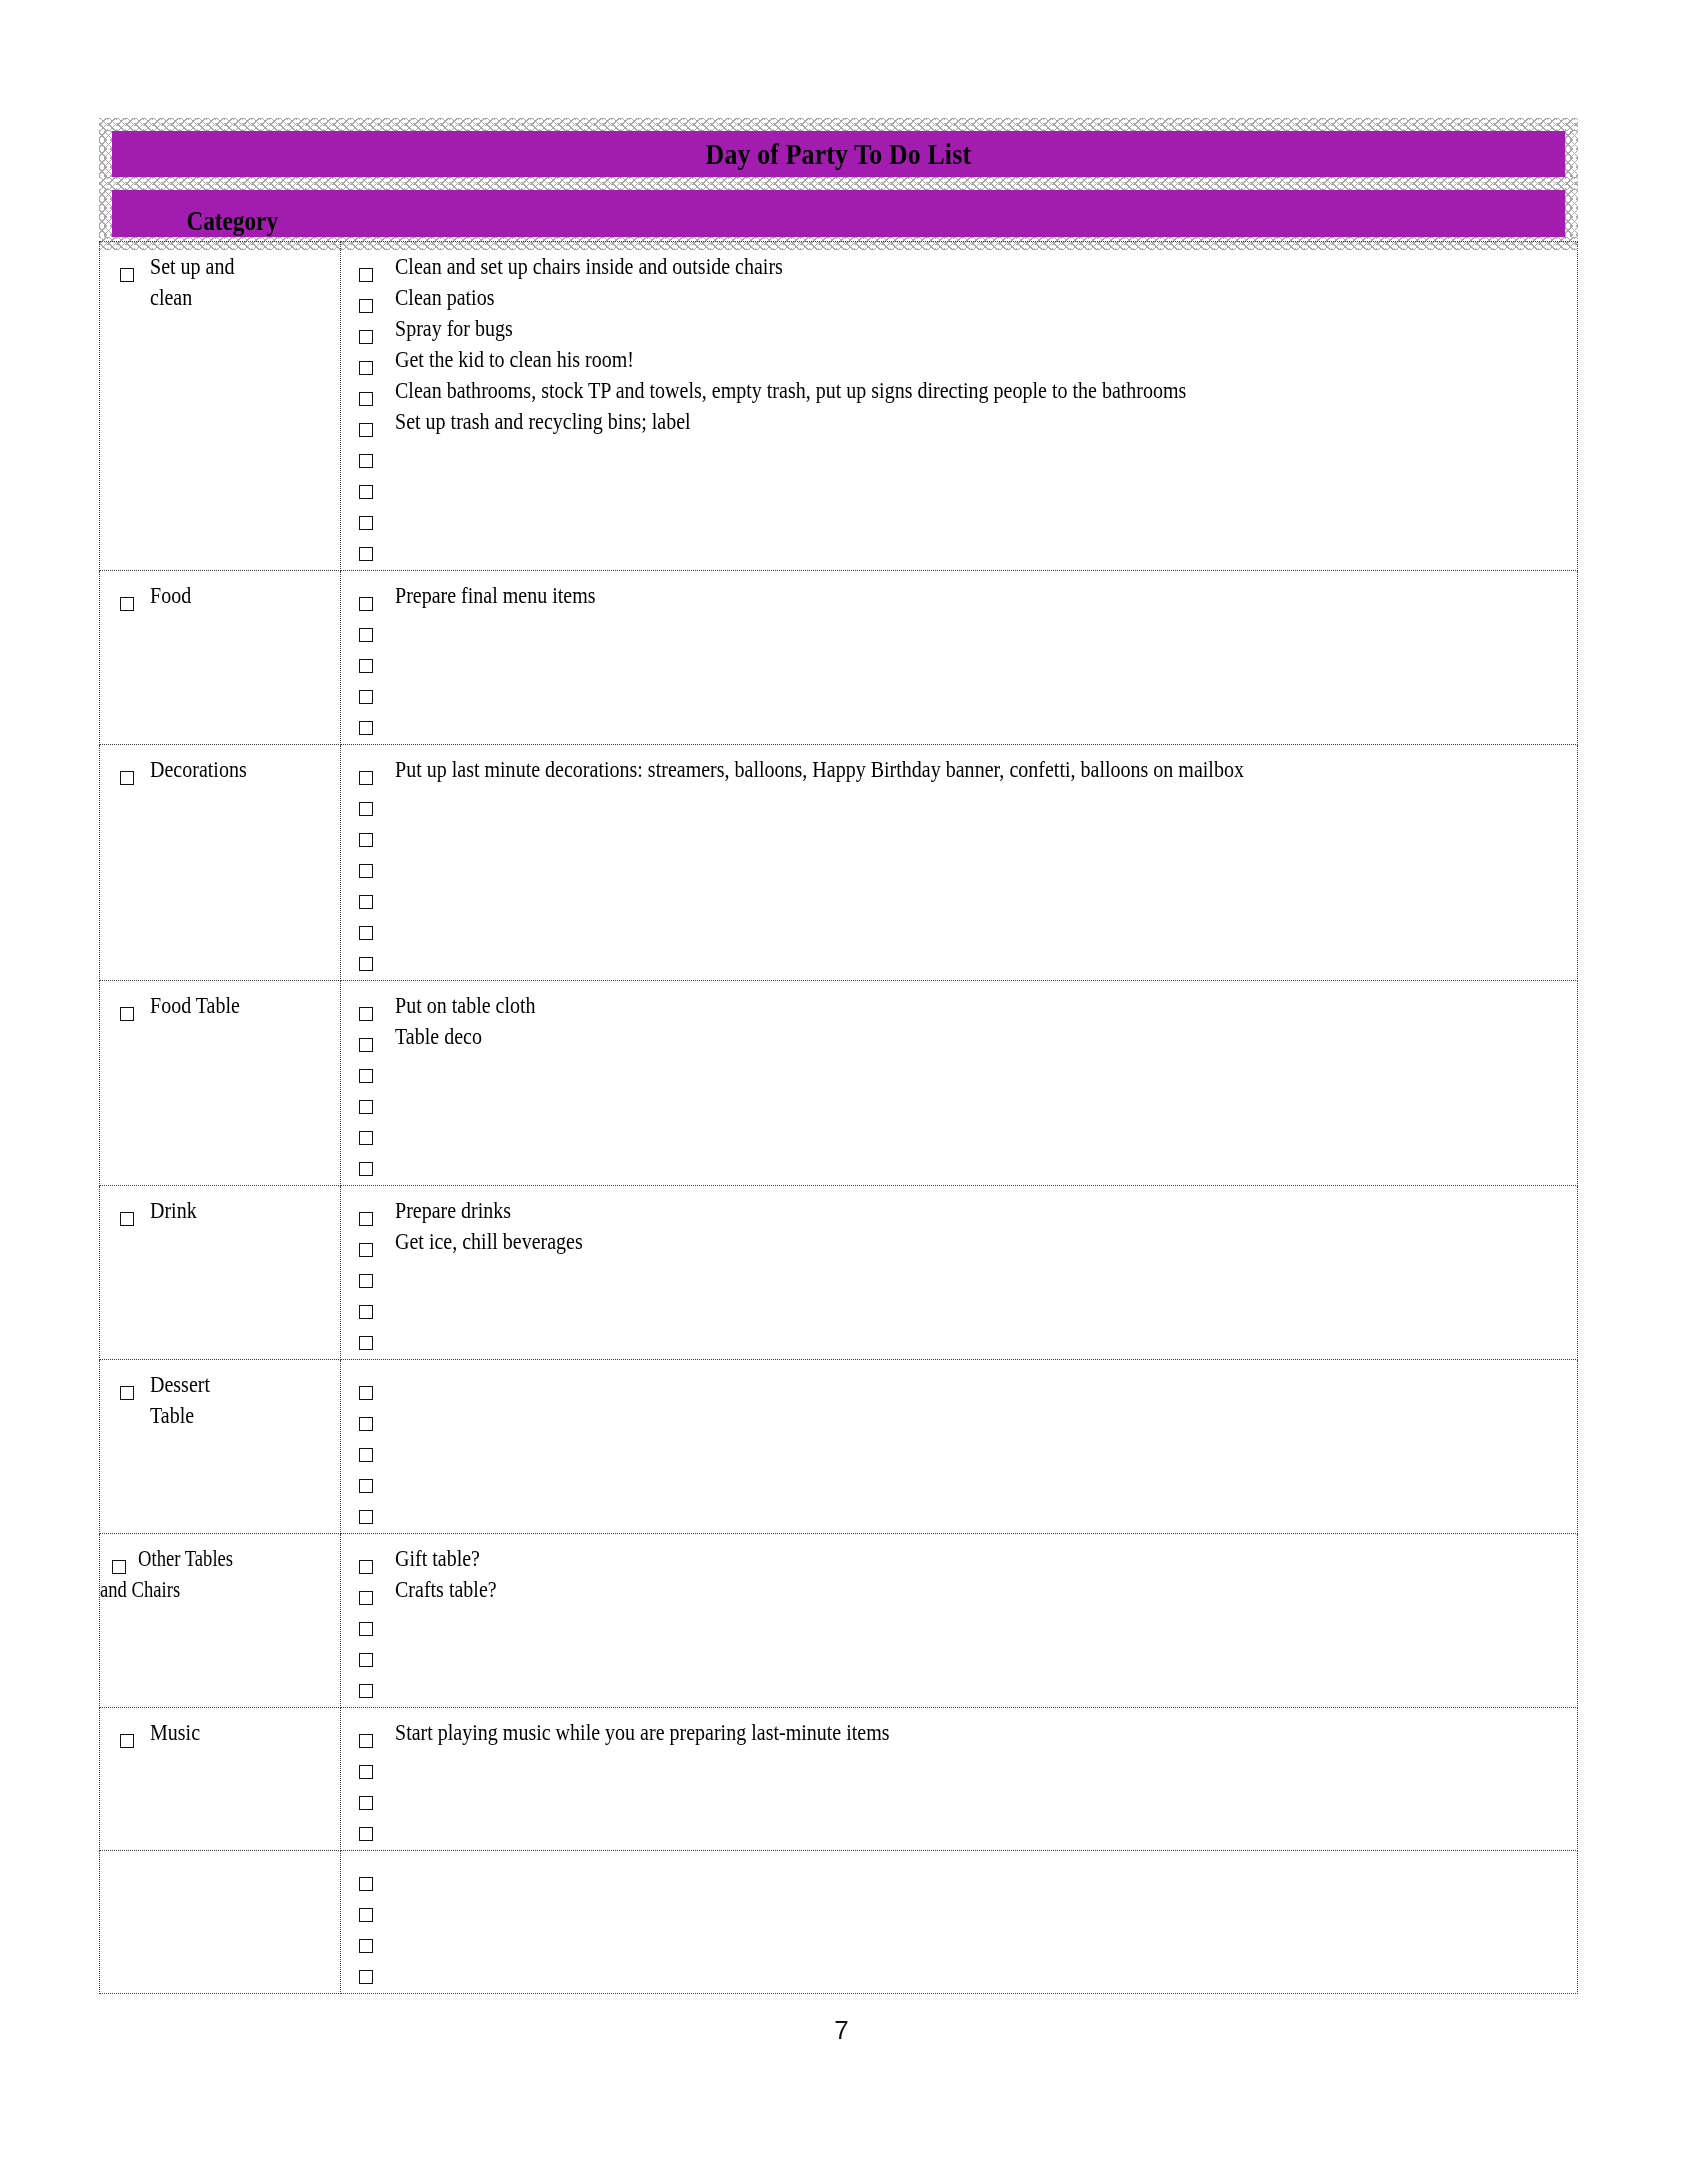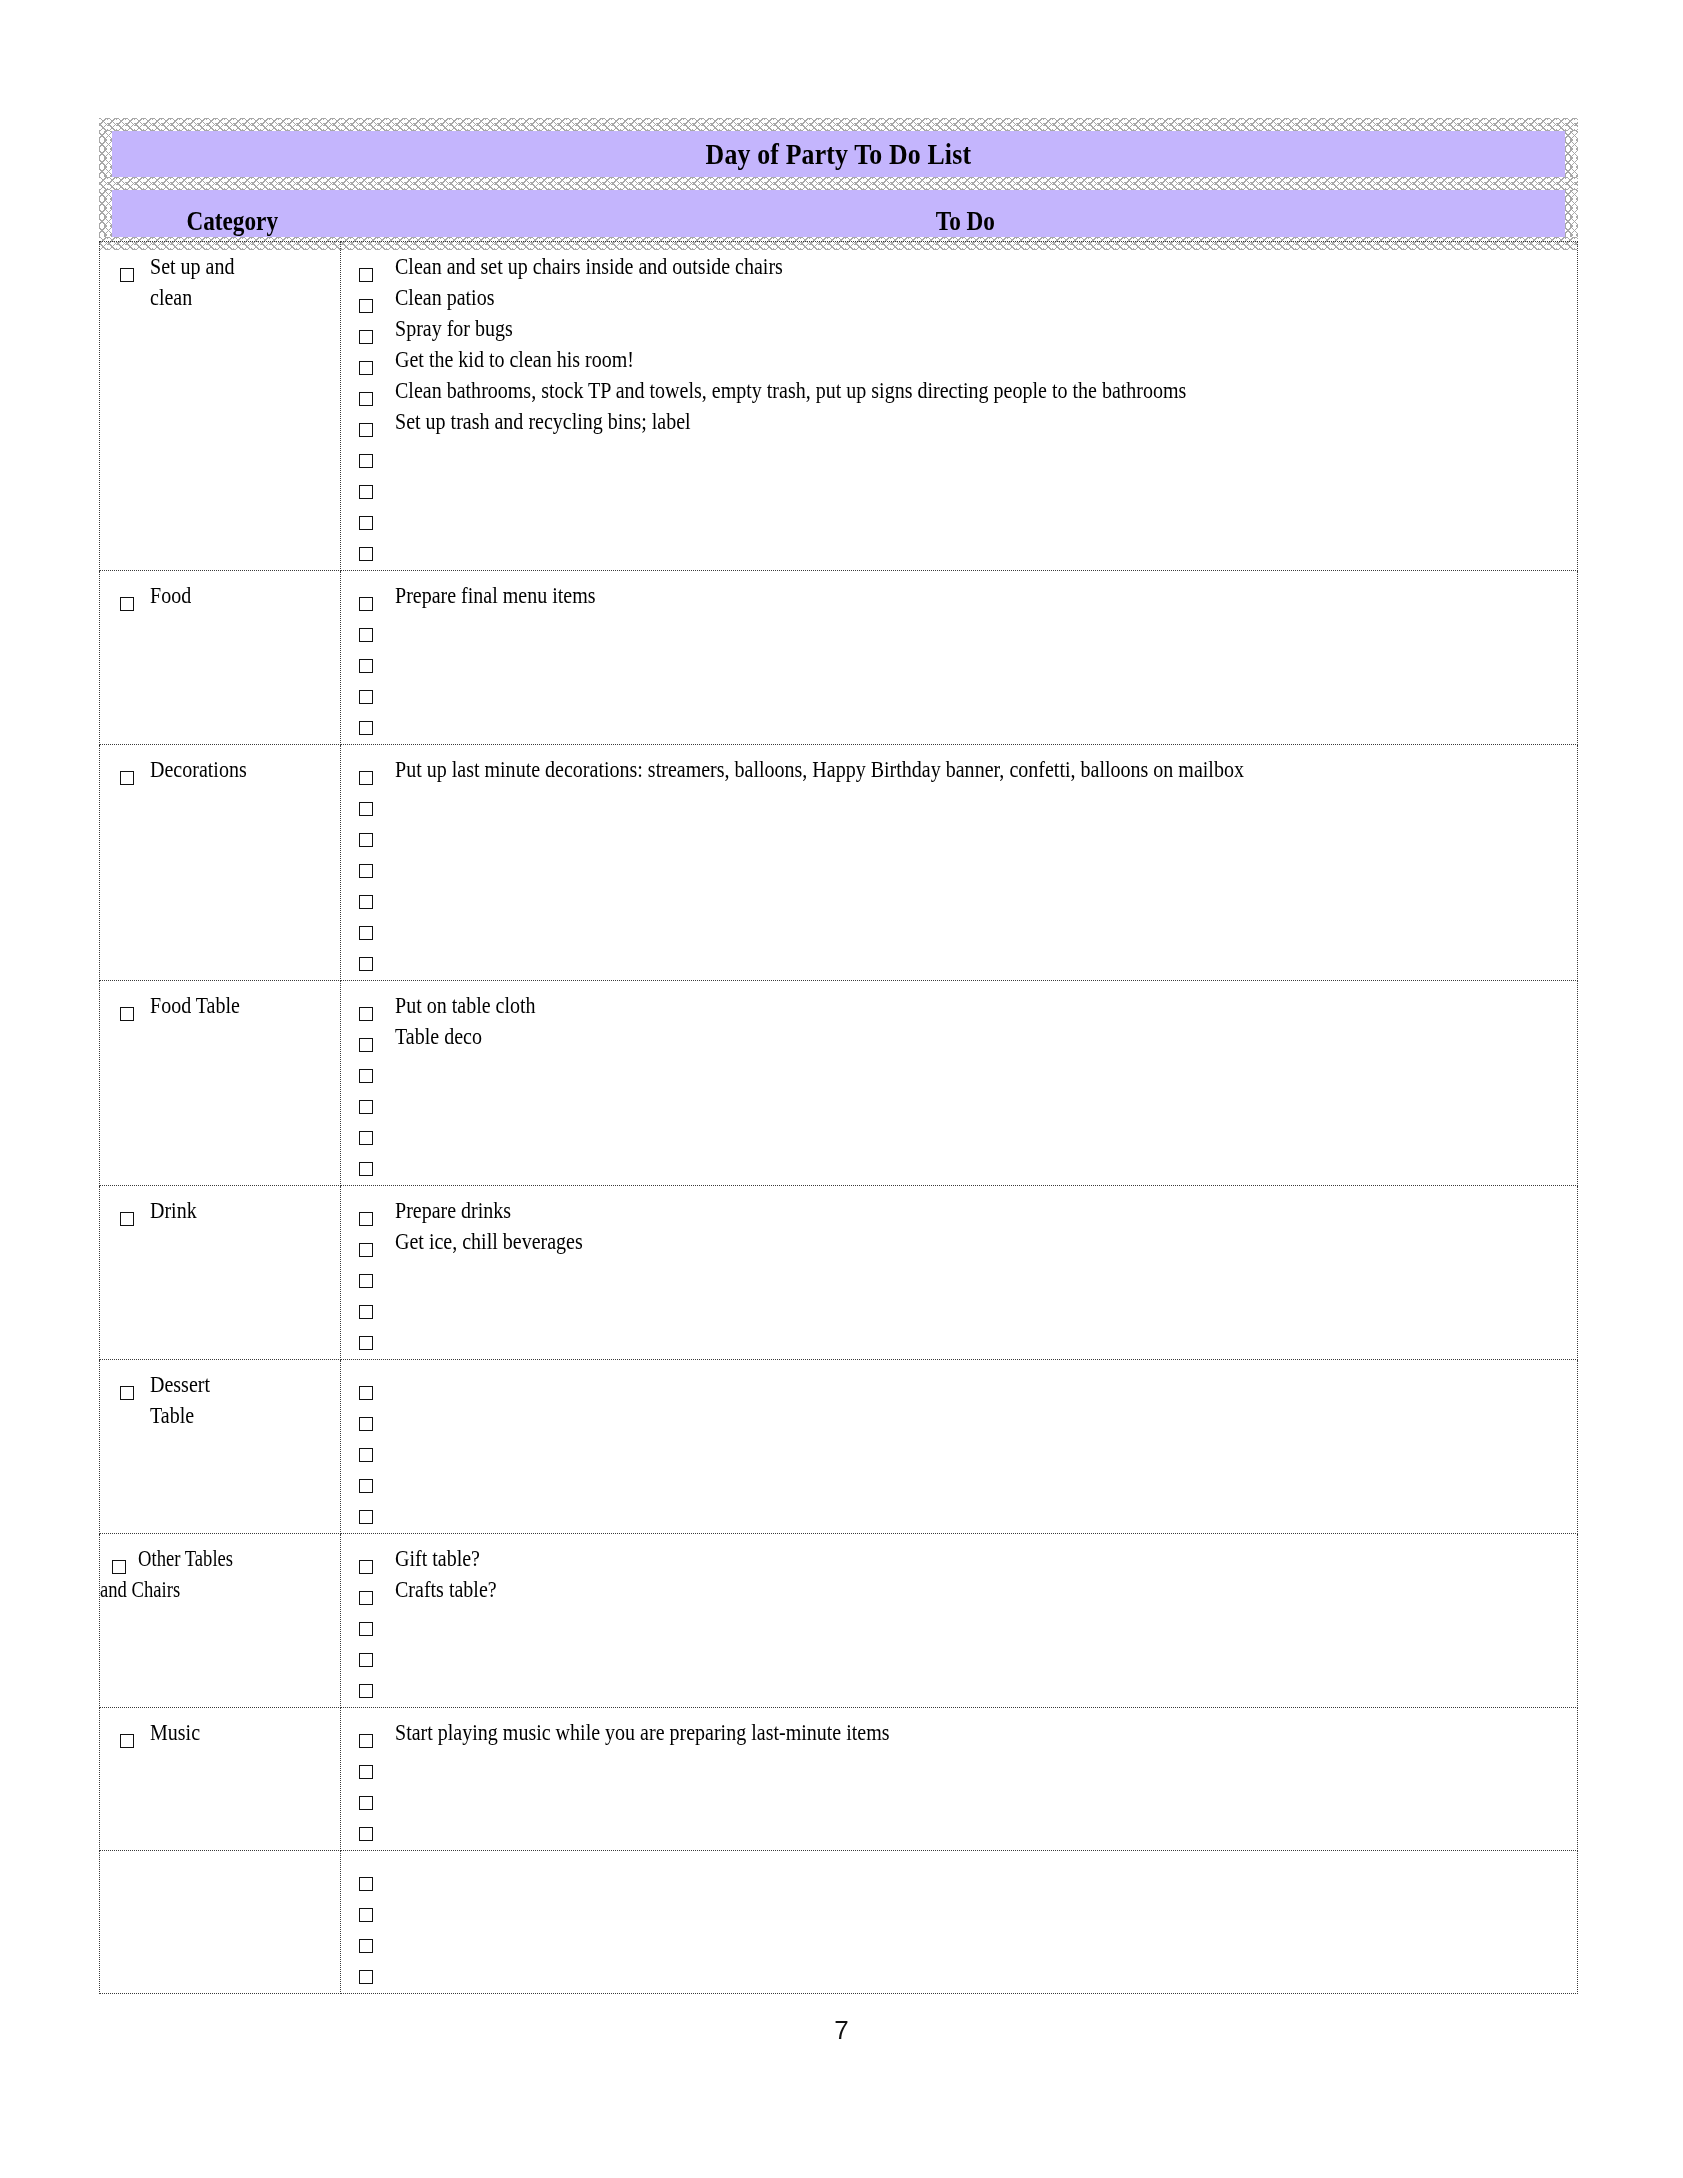--- a/index.html
+++ b/index.html
@@ -52,21 +52,21 @@
     background-size: 13px 9px, 13px 9px;
     opacity: .85;
   }
 
   .frame-row {
     display: flex;
     align-items: stretch;
   }
   .frame-inner {
     flex: 1 1 auto;
-    background: #c4b5fd;
+    background: #a21caf;
   }
 
   
   .title-band {
     height: 46px;
     display: flex;
     align-items: center;
     justify-content: center;
   }
   .doc-title {
@@ -218,23 +218,20 @@
 
     <div class="zigzag-h"></div>
 
     <div class="frame-row">
       <div class="zigzag-v"></div>
       <div class="frame-inner header-band">
         <div class="hdr-cat">
           <span class="hdr-text">Category</span>
         </div>
         <div class="hdr-sep"></div>
-        <div class="hdr-todo">
-          <span class="hdr-text">To Do</span>
-        </div>
       </div>
       <div class="zigzag-v"></div>
     </div>
 
     <div class="zigzag-h"></div>
   </div>
 
   <table class="body-table">
     <colgroup>
       <col class="col-cat">

